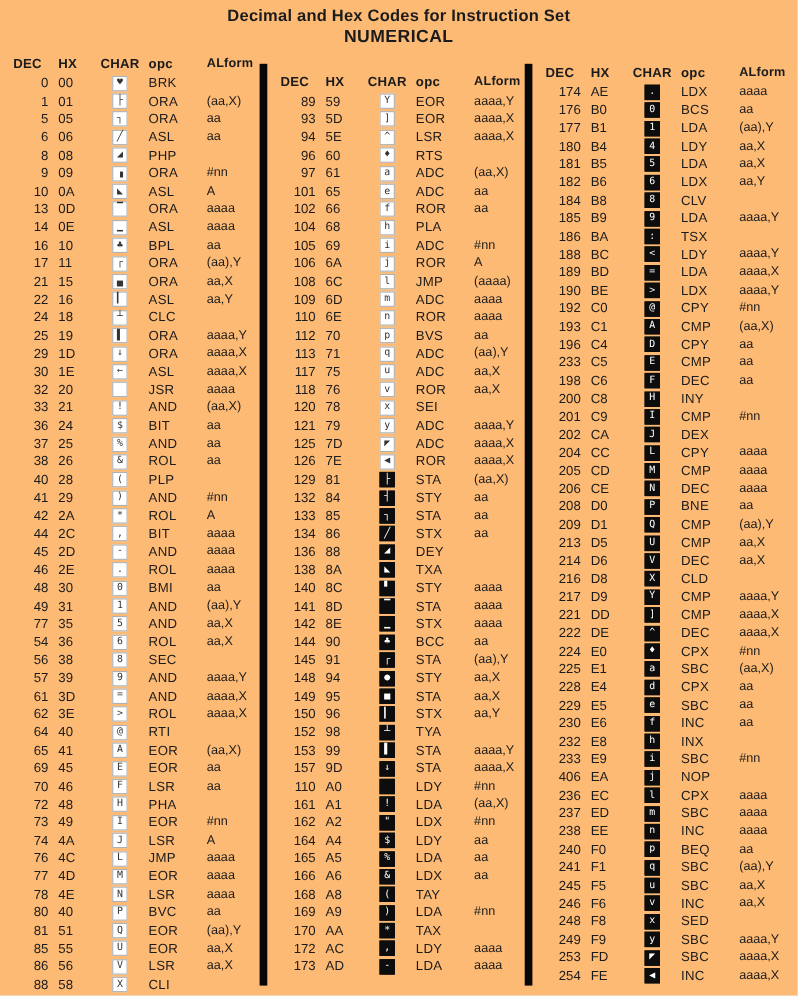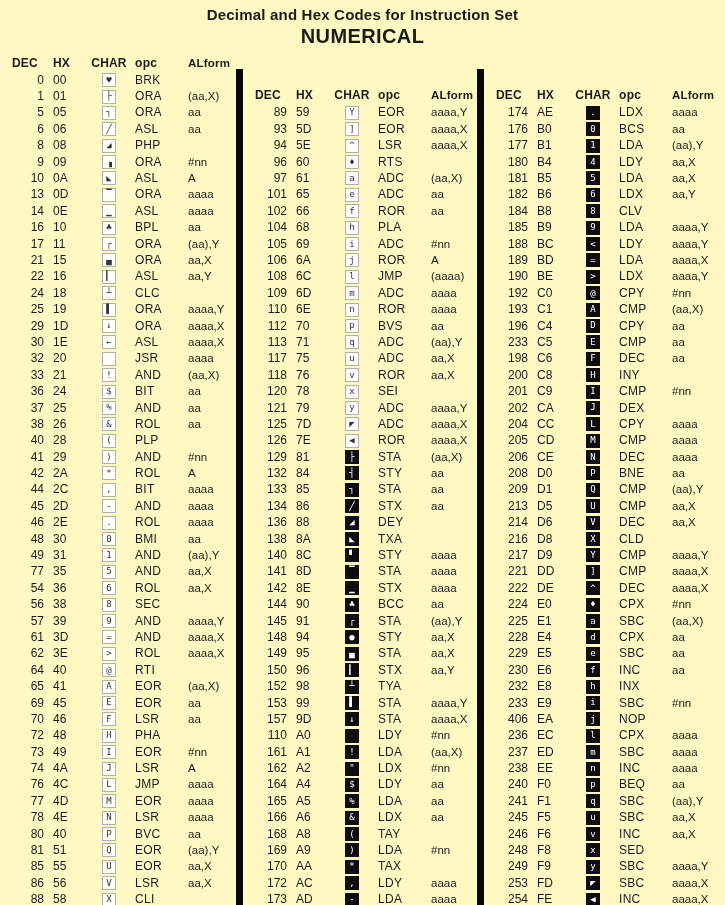--- a/index.html
+++ b/index.html
@@ -1,30 +1,30 @@
 <!DOCTYPE html>
 <html><head>
 <meta charset="utf-8">
 <style>
   html,body{margin:0;padding:0;background:#e9e9e9;}
   .page{
     position:relative;
     width:725px;height:905px;
-    background:#fef9c3;
+    background:#fdba74;
     overflow:hidden;
     font-family:"Liberation Sans","DejaVu Sans",sans-serif;
     color:#1b1b1b;
     box-sizing:border-box;
   }
   .titleblock{padding-top:7px;text-align:center;line-height:1.1;}
   .title{font-size:15px;font-weight:700;letter-spacing:.2px;margin:0;}
-  .subtitle{font-size:20px;font-weight:700;letter-spacing:.4px;margin:1px 0 0 0;}
+  .subtitle{font-size:16px;font-weight:700;letter-spacing:.4px;margin:1px 0 0 0;}
   .tables{
     display:flex;
-    align-items:flex-end;
+    align-items:center;
     padding-left:12px;
     margin-top:7px;
   }
   .tgroup{width:224px;flex:none;}
   .tgroup.g2{width:222px;margin-left:12px;}
   .tgroup.g3{width:225px;margin-left:12px;}
   .vbar{flex:none;width:7px;height:838px;background:#070707;margin-top:1px;}
   .row{
     display:grid;
     grid-template-columns:32px 32px 38px 46px auto;
@@ -842,20 +842,27 @@
           <span class="c c4"></span>
         </div>
         <div class="row">
           <span class="c c0">185</span>
           <span class="c c1">B9</span>
           <span class="c c2"><span class="charbox inv">9</span></span>
           <span class="c c3">LDA</span>
           <span class="c c4">aaaa,Y</span>
         </div>
         <div class="row">
+          <span class="c c0">186</span>
+          <span class="c c1">BA</span>
+          <span class="c c2"><span class="charbox inv">:</span></span>
+          <span class="c c3">TSX</span>
+          <span class="c c4"></span>
+        </div>
+        <div class="row">
           <span class="c c0">188</span>
           <span class="c c1">BC</span>
           <span class="c c2"><span class="charbox inv">&lt;</span></span>
           <span class="c c3">LDY</span>
           <span class="c c4">aaaa,Y</span>
         </div>
         <div class="row">
           <span class="c c0">189</span>
           <span class="c c1">BD</span>
           <span class="c c2"><span class="charbox inv">=</span></span>

